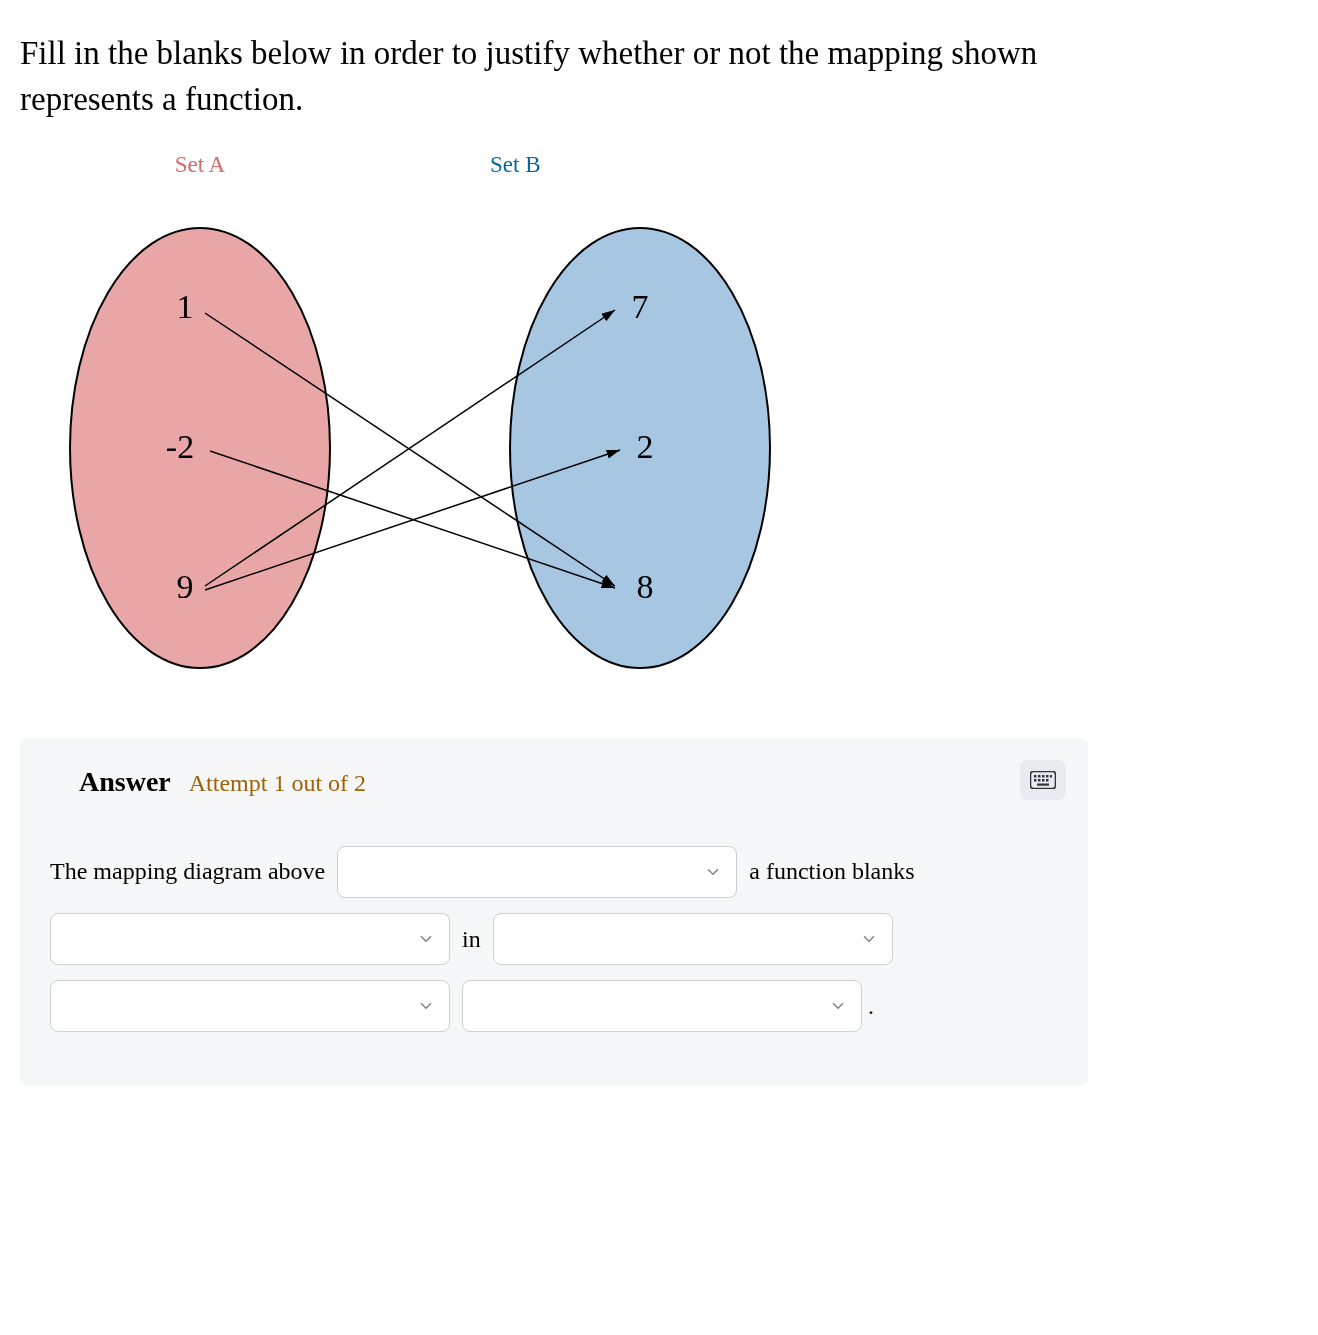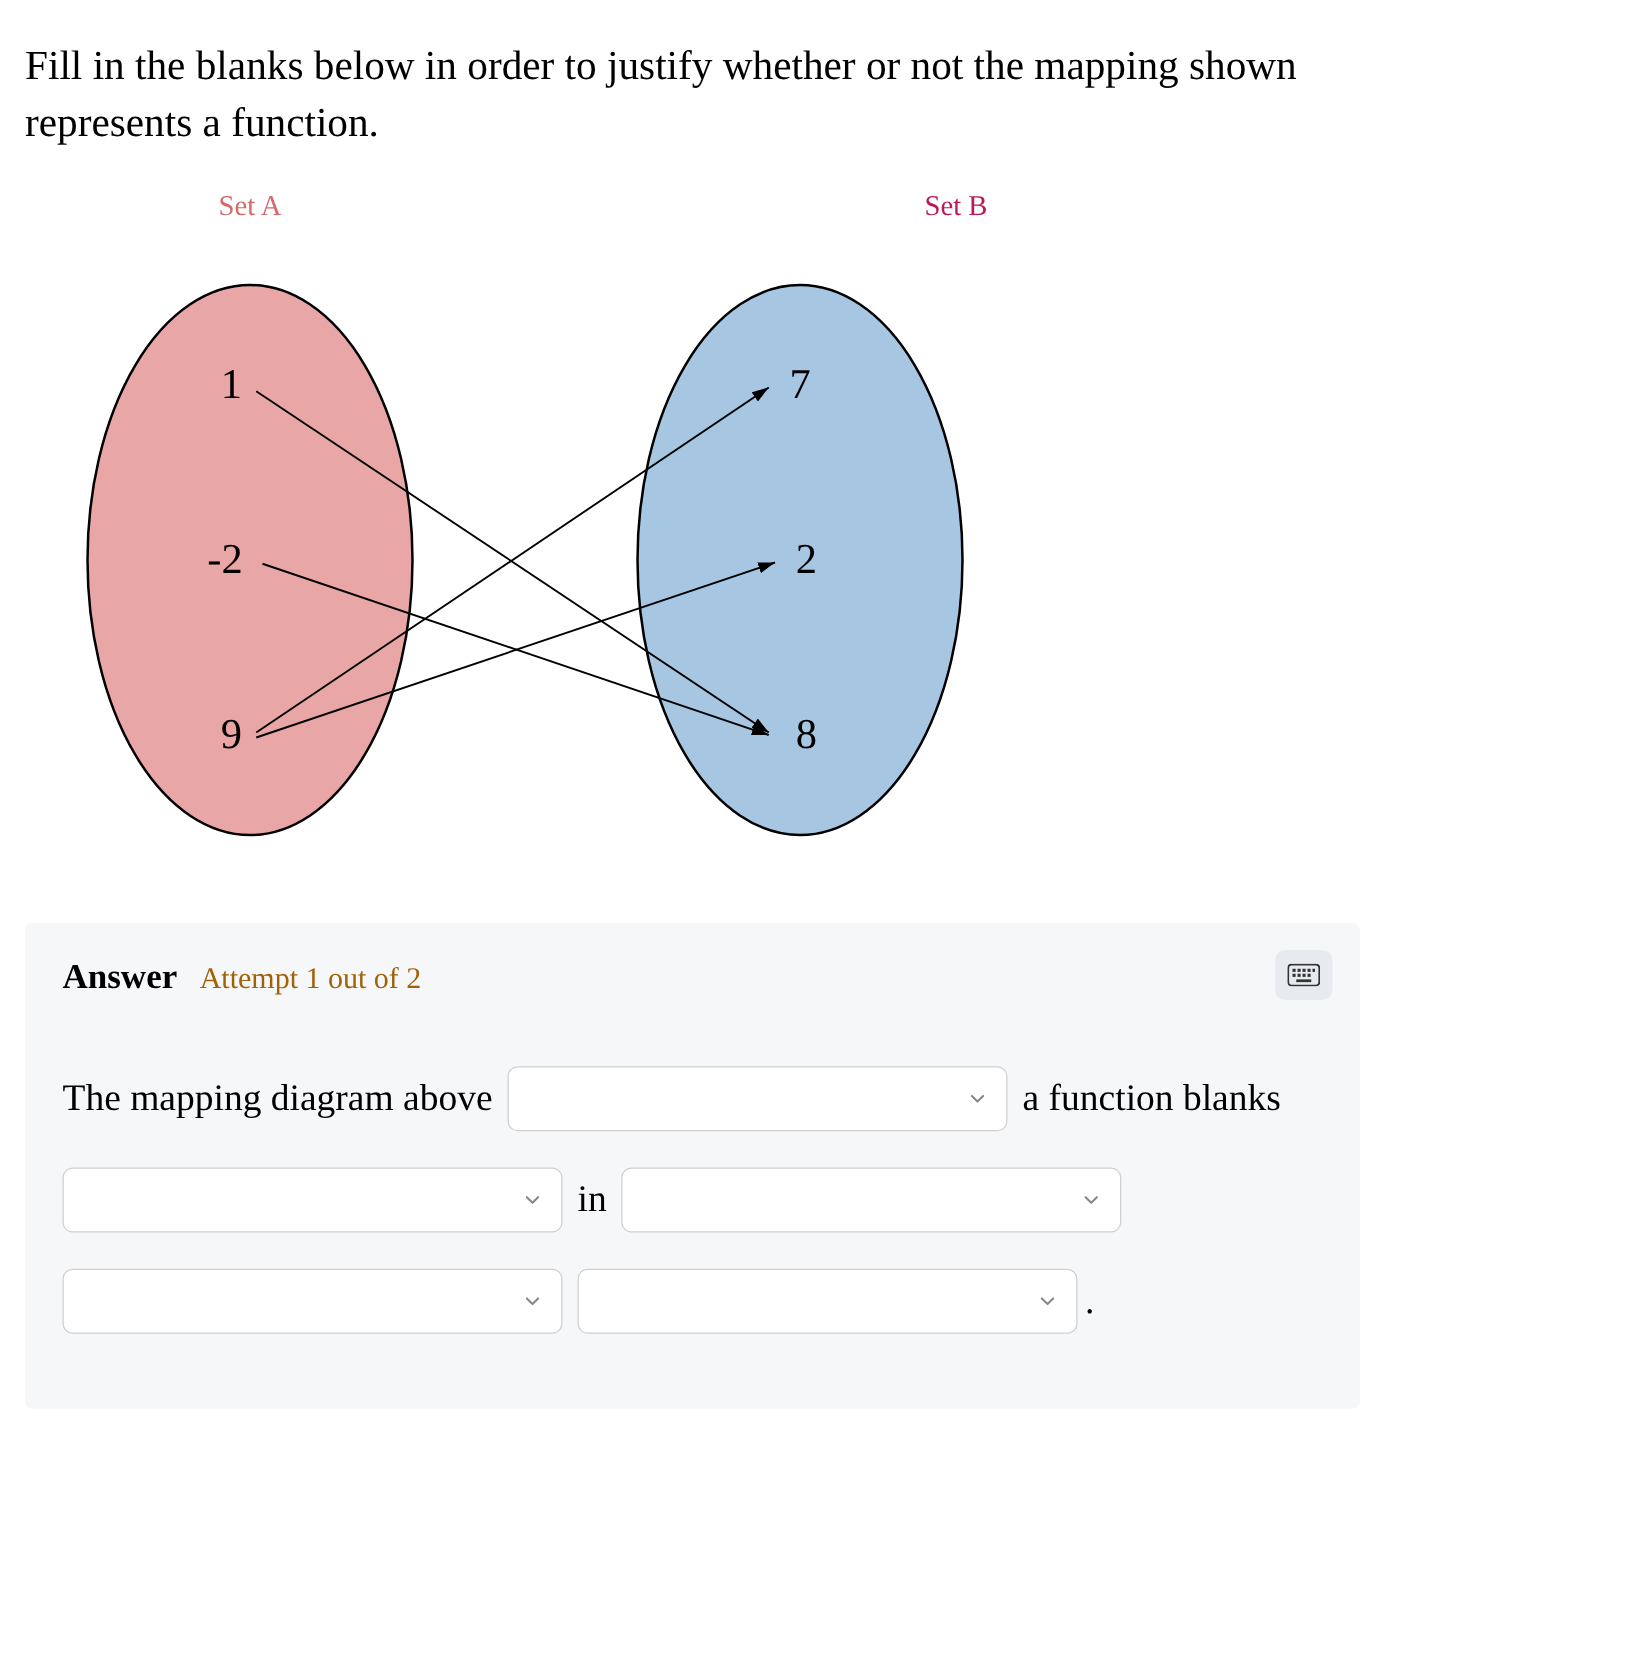--- a/index.html
+++ b/index.html
@@ -28,22 +28,22 @@
     font-size: 23px;
     margin-bottom: 20px;
   }
   .set-label-a {
     width: 300px;
     text-align: center;
     color: #d46a6a;
   }
   .set-label-b {
     width: 300px;
-    text-align: right;
-    color: #be185d;
+    text-align: left;
+    color: #0369a1;
     margin-left: 140px;
   }
   .diagram {
     position: relative;
     width: 800px;
     height: 500px;
   }
   .diagram svg text {
     font-family: Georgia, 'Times New Roman', serif;
   }
@@ -52,20 +52,21 @@
     background: #f6f7f9;
     border-radius: 6px;
     padding: 28px 30px 40px 30px;
     position: relative;
   }
   .answer-heading {
     font-size: 28px;
     display: flex;
     align-items: baseline;
     gap: 18px;
+    margin-left: 29px;
   }
   .answer-heading .bold {
     font-weight: bold;
     font-family: Georgia, serif;
   }
   .answer-heading .sub {
     color: #a16207;
     font-size: 24px;
   }
   .keyboard-btn {
@@ -75,21 +76,21 @@
     width: 46px;
     height: 40px;
     border-radius: 8px;
     background: #e7ebf0;
     display: flex;
     align-items: center;
     justify-content: center;
   }
   .answer-body {
     margin-top: 46px;
-    font-size: 30px;
+    font-size: 24px;
     line-height: 2.3;
     font-family: Liberation Serif, serif;
   }
   .sentence-row {
     display: flex;
     align-items: center;
     flex-wrap: wrap;
     gap: 12px;
     margin-bottom: 12px;
   }

